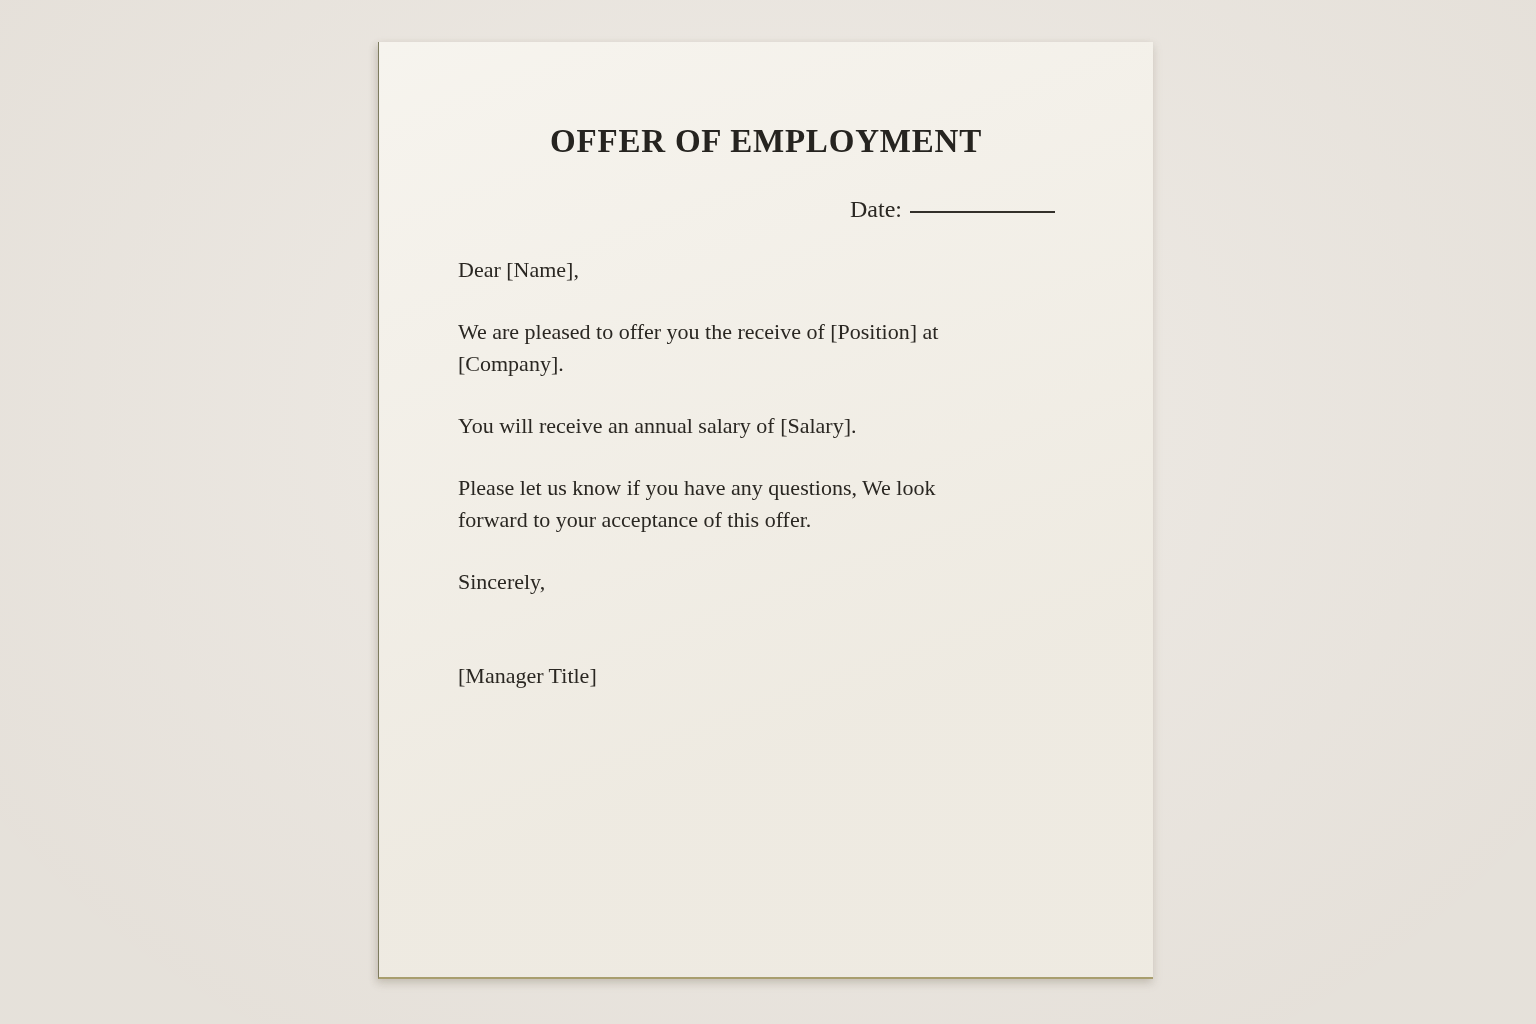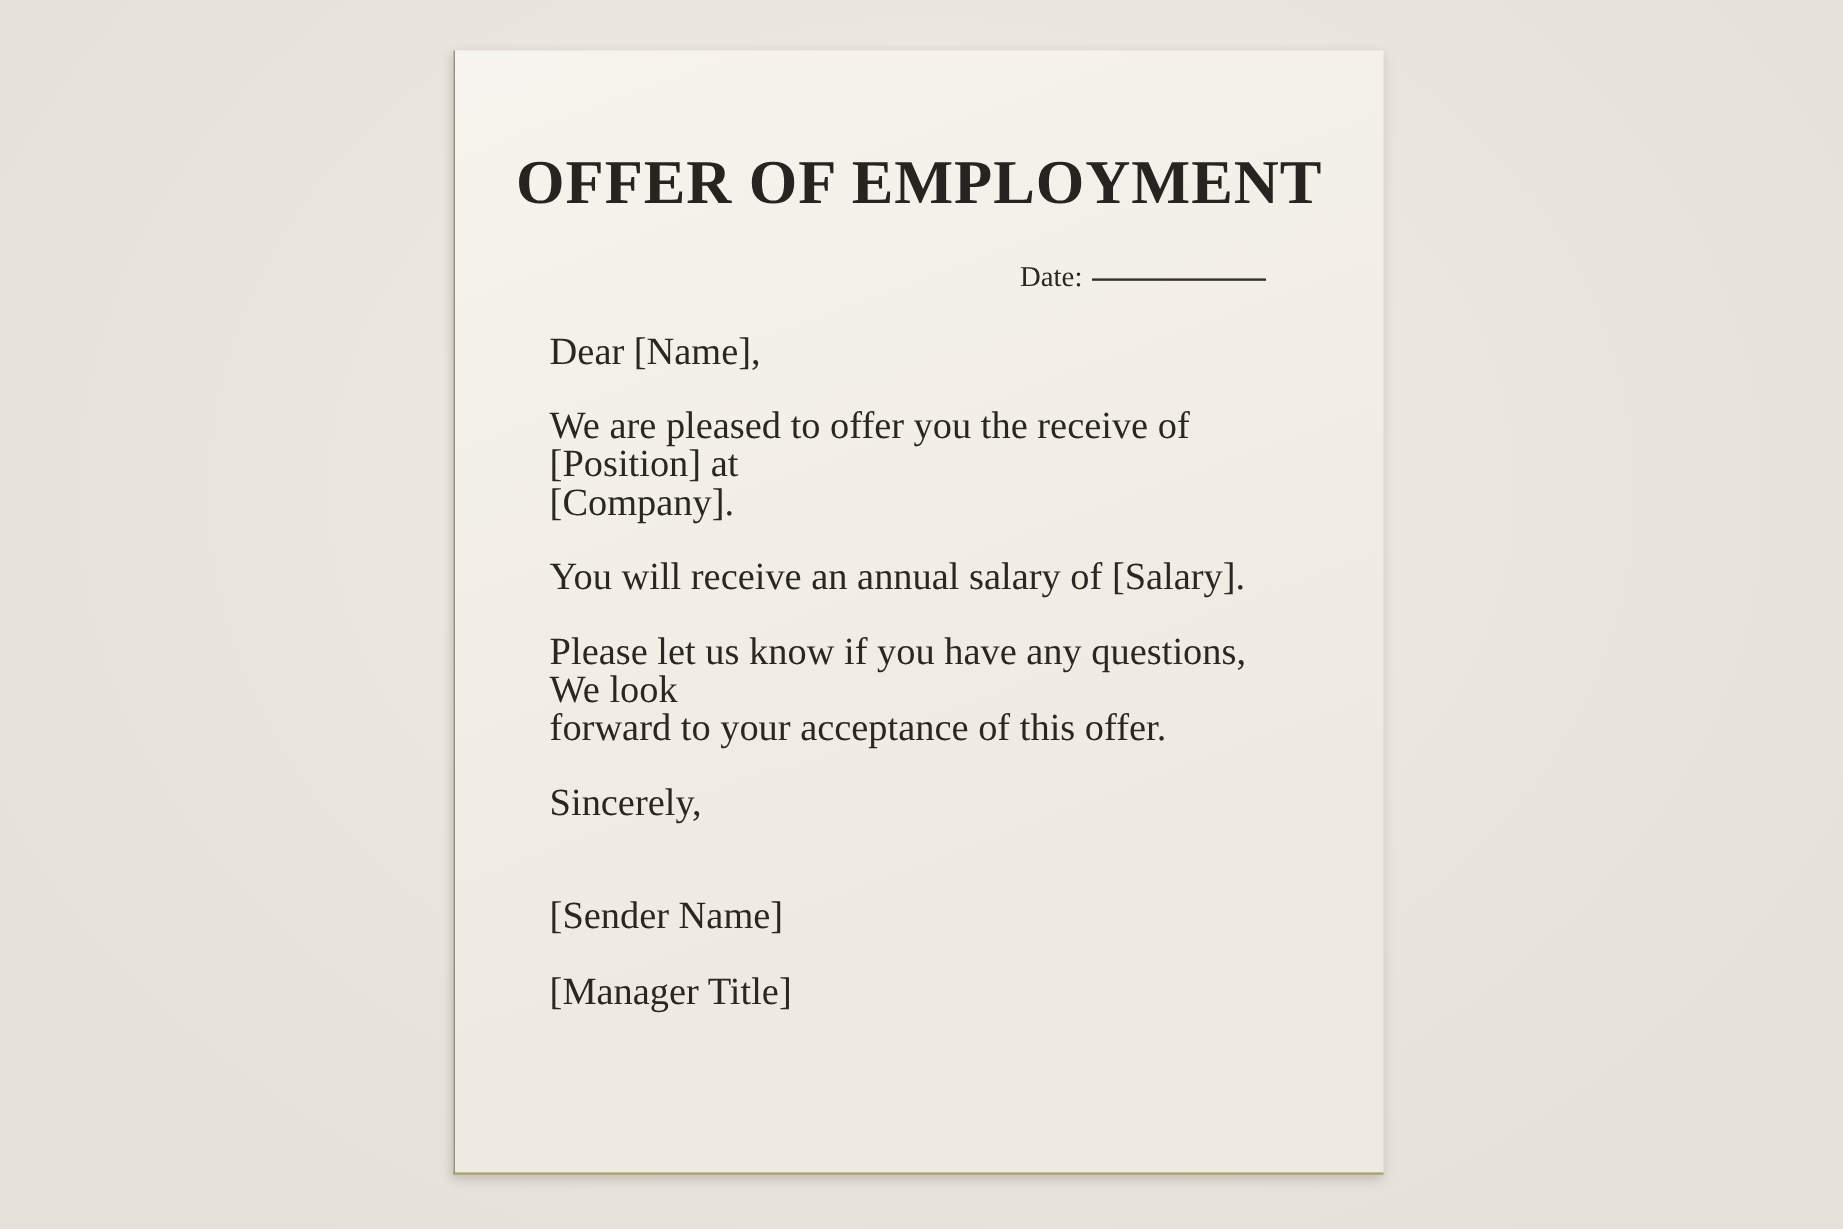--- a/index.html
+++ b/index.html
@@ -30,21 +30,21 @@
     background:
       linear-gradient(160deg, rgba(255,255,255,0.35), rgba(0,0,0,0.015) 70%),
       var(--paper);
     border-left: 1px solid #7d7b5e;
     border-bottom: 2px solid var(--edge);
     box-shadow: -2px 3px 7px rgba(110,100,80,0.18), 0 4px 10px rgba(110,100,80,0.15);
   }
   .title {
     margin-top: 80px;
     text-align: center;
-    font-size: 52px;
+    font-size: 33px;
     font-weight: 700;
     letter-spacing: 0.8px;
     line-height: 1.2;
     color: #262420;
   }
   .content {
     padding: 0 98px 0 79px;
   }
   .date-row {
     margin-top: 32px;
@@ -54,21 +54,21 @@
   }
   .date-line {
     display: inline-block;
     width: 145px;
     border-bottom: 2px solid #33302a;
     transform: translateY(-4px);
     margin-left: 8px;
   }
   .content p {
     margin-top: 30px;
-    font-size: 32px;
+    font-size: 22px;
     line-height: 32px;
     white-space: pre-line;
   }
   .signature span { display: block; }
 </style>
 </head>
 <body>
 
 <div class="stage">
   <div class="paper">
@@ -90,19 +90,18 @@
 
       <p>You will receive an annual salary of [Salary].</p>
 
 
       <p>Please let us know if you have any questions, We look
 forward to your acceptance of this offer.</p>
 
       <p>Sincerely,</p>
 
       <p class="signature">
-        <span>[Sender Name]</span>
         <span>[Manager Title]</span>
       </p>
 
     </div>
   </div>
 </div>
 
 </body></html>

